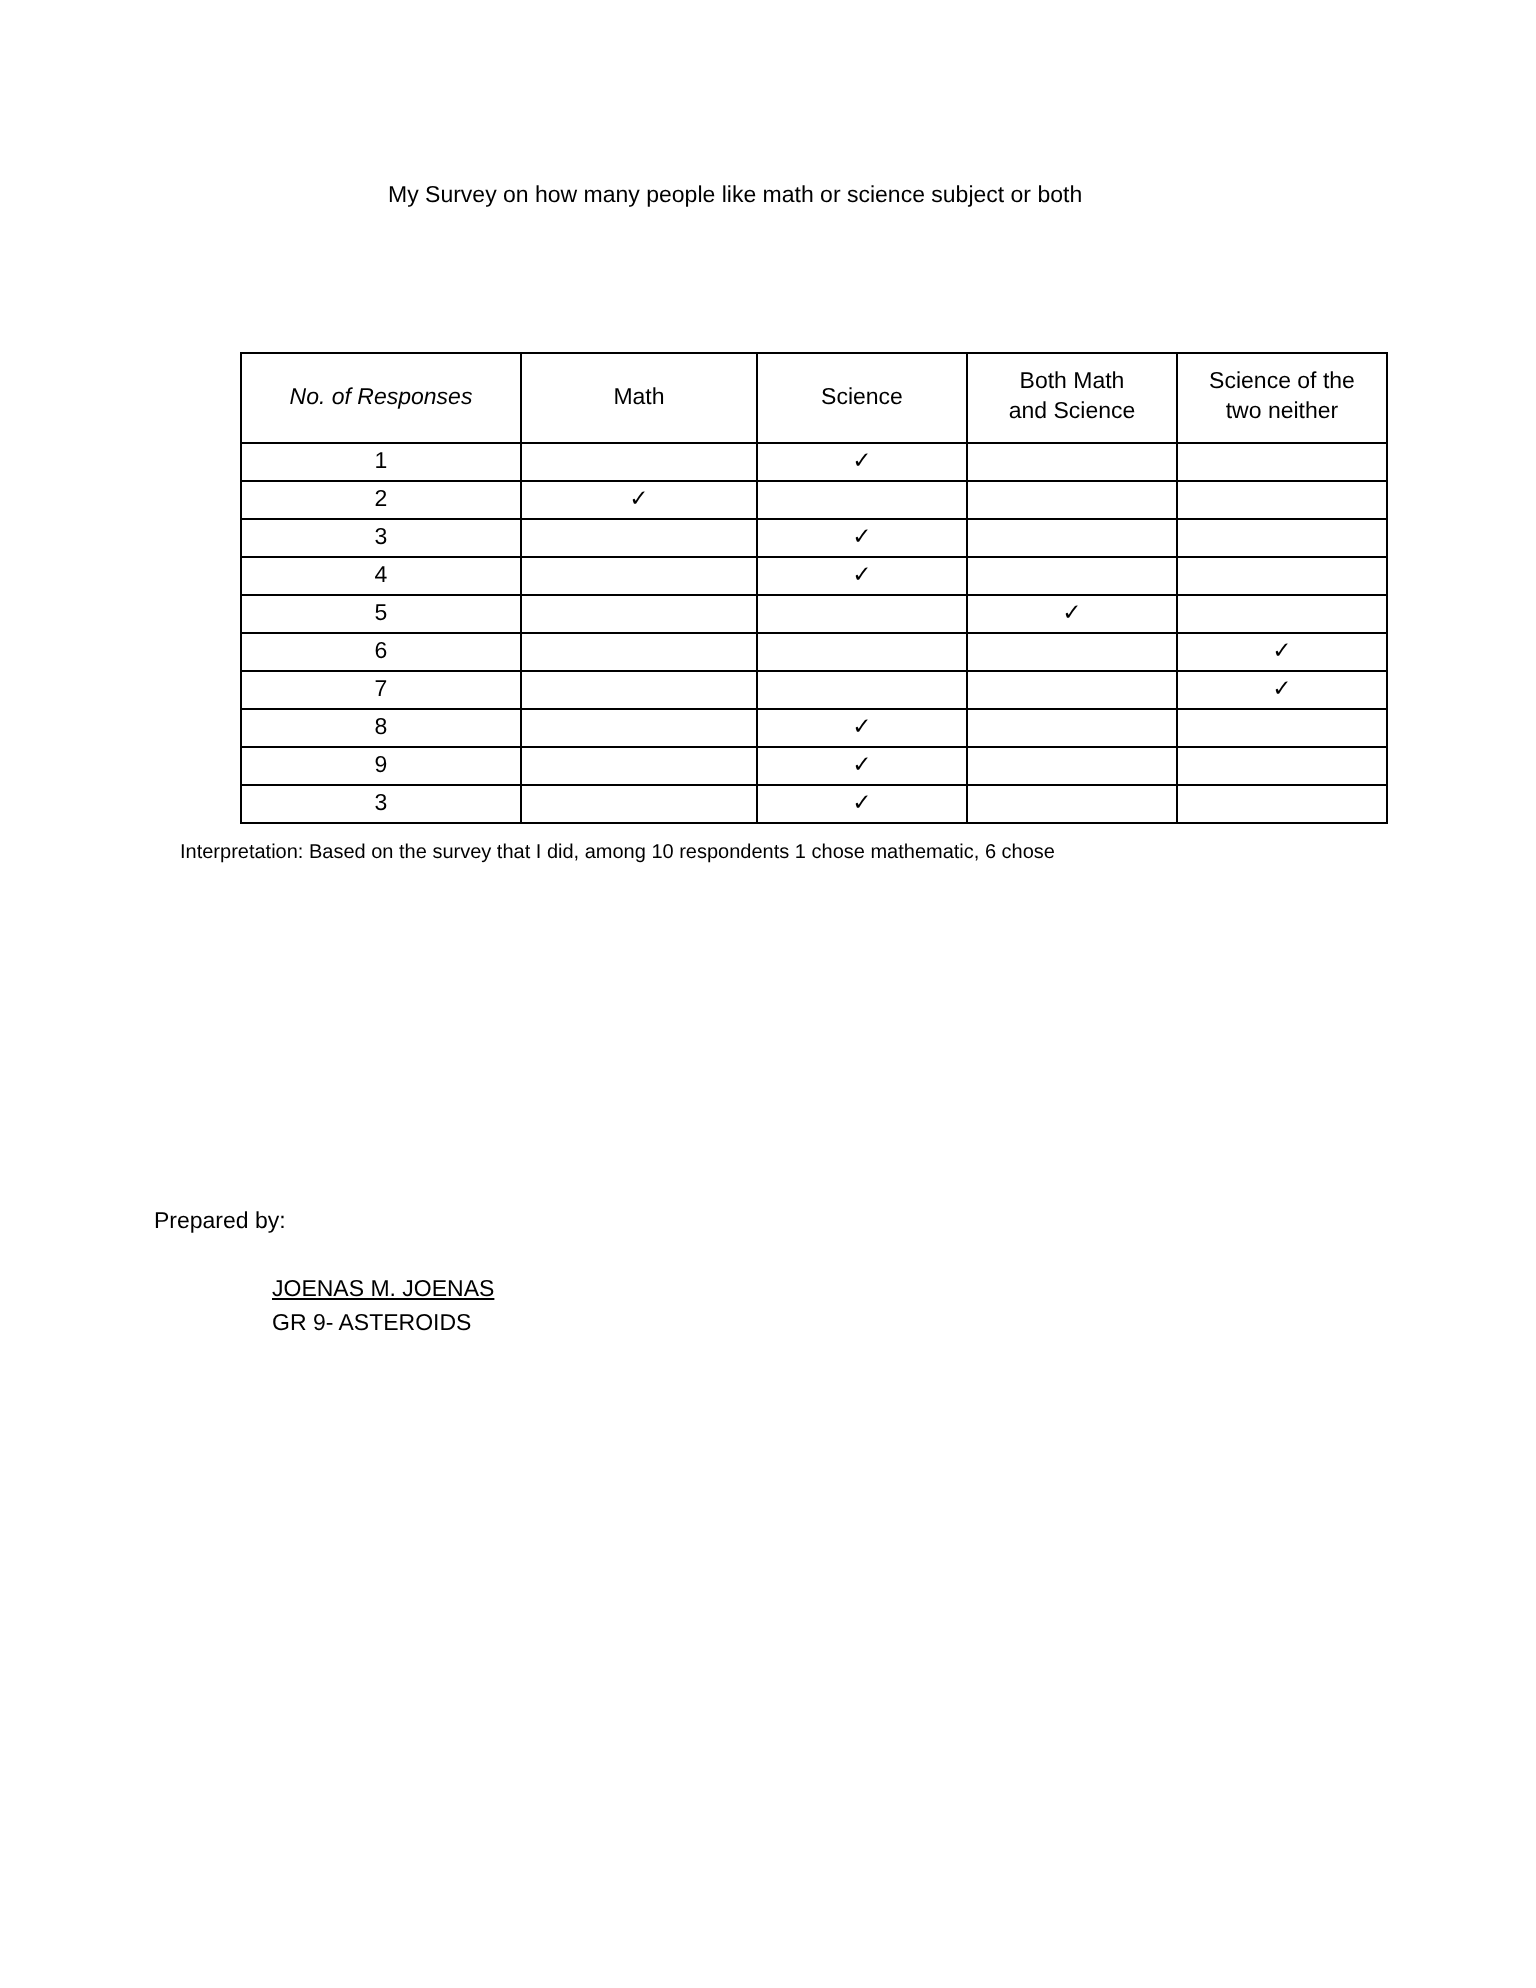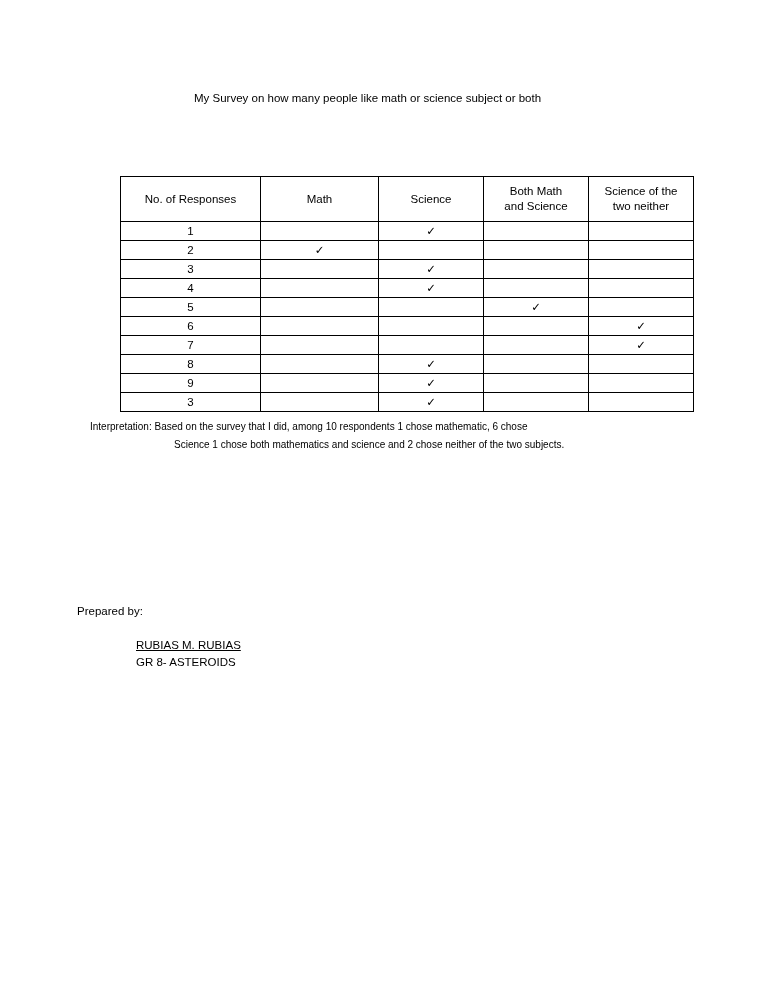--- a/index.html
+++ b/index.html
@@ -47,21 +47,21 @@
   }
   table.survey thead th {
     height: 40px;
     line-height: 15px;
     padding: 2px 4px;
   }
   table.survey tbody td {
     height: 18px;
     line-height: 18px;
   }
-  .col-responses { width: 131px; }
+  .col-responses { width: 131px; font-style: italic; }
   .col-math { width: 109px; }
   .col-science { width: 96px; border-radius: 10px; }
   .col-both { width: 96px; }
   .col-neither { width: 96px; }
   .check {
     font-size: 11px;
     line-height: 18px;
   }
   .interpretation {
     position: absolute;
@@ -190,20 +190,19 @@
         <td class="check"></td>
         <td class="check">✓</td>
         <td class="check"></td>
         <td class="check"></td>
       </tr>
     </tbody>
   </table>
 
   <div class="interpretation">
     <span>Interpretation: Based on the survey that I did, among 10 respondents 1 chose mathematic, 6 chose</span>
-    <span class="line2">Science 1 chose both mathematics and science and 2 chose neither of the two subjects.</span>
   </div>
 
   <div class="prepared-by">Prepared by:</div>
-  <div class="signature-name">RUBIAS M. RUBIAS</div>
-  <div class="signature-section">GR 8- ASTEROIDS</div>
+  <div class="signature-name">JOENAS M. JOENAS</div>
+  <div class="signature-section">GR 9- ASTEROIDS</div>
 
 </div>
 
 </body></html>

